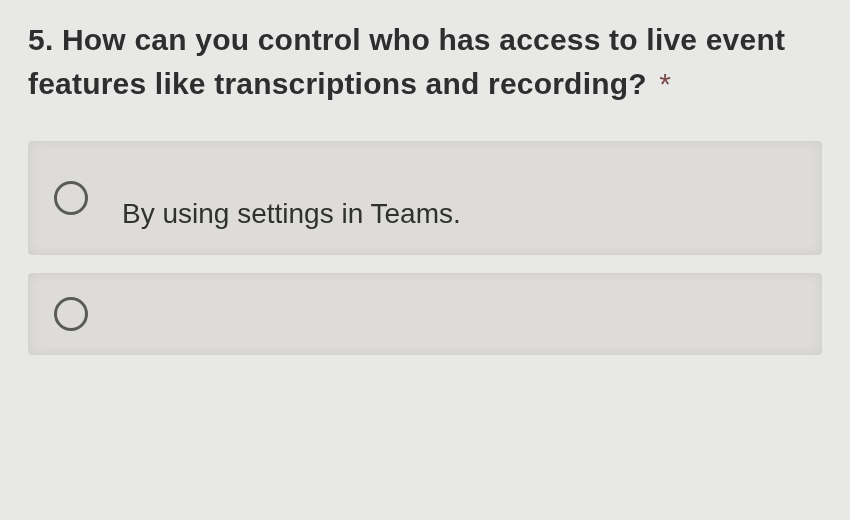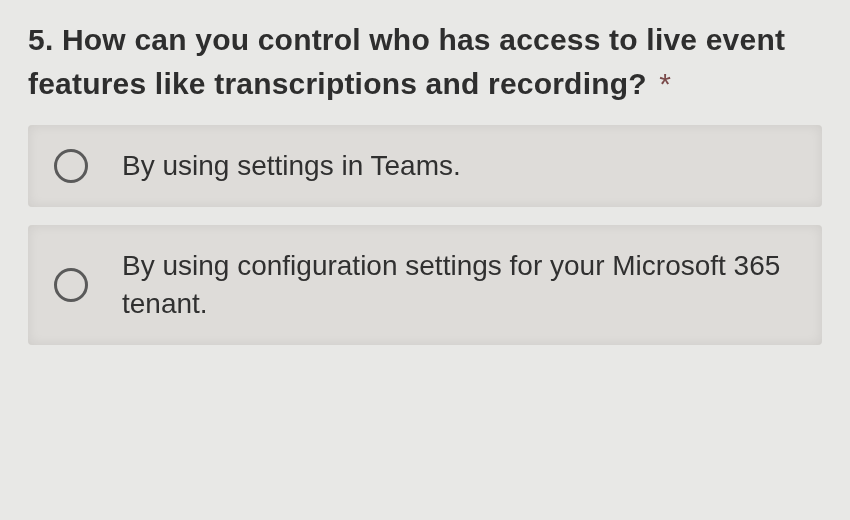--- a/index.html
+++ b/index.html
@@ -5,21 +5,21 @@
     * { box-sizing: border-box; margin: 0; padding: 0; }
     body {
       width: 850px;
       height: 520px;
       background: #e8e8e6;
       font-family: "Segoe UI", -apple-system, sans-serif;
       padding: 18px 28px 0 28px;
       overflow: hidden;
     }
     .question-block {
-      margin-bottom: 20px;
+      margin-bottom: 36px;
     }
     .question-text {
       font-size: 30px;
       font-weight: 600;
       color: #2e2e2e;
       line-height: 1.45;
       letter-spacing: 0.2px;
     }
     .req-asterisk {
       color: #7a4a4a;
@@ -51,20 +51,21 @@
       border: 3px solid #5a5a5a;
       border-radius: 50%;
       background: transparent;
       display: block;
     }
     .option-label {
       font-size: 28px;
       color: #303030;
       line-height: 1.35;
       font-weight: 400;
+      margin-top: 32px;
     }
   </style>
 </head>
 <body>
 
 <div class="question-block">
   <p class="question-text">
     <span>5.</span>
     <span>How can you control who has access to live event features like transcriptions and recording?</span>
     <span class="req-asterisk">*</span>
@@ -77,17 +78,16 @@
     <span class="radio-shell">
       <span class="radio-circle"></span>
     </span>
     <span class="option-label">By using settings in Teams.</span>
   </label>
 
   <label class="option-item">
     <span class="radio-shell">
       <span class="radio-circle"></span>
     </span>
-    <span class="option-label">By using configuration settings for your Microsoft 365 tenant.</span>
   </label>
 
 
 </div>
 
 </body></html>

